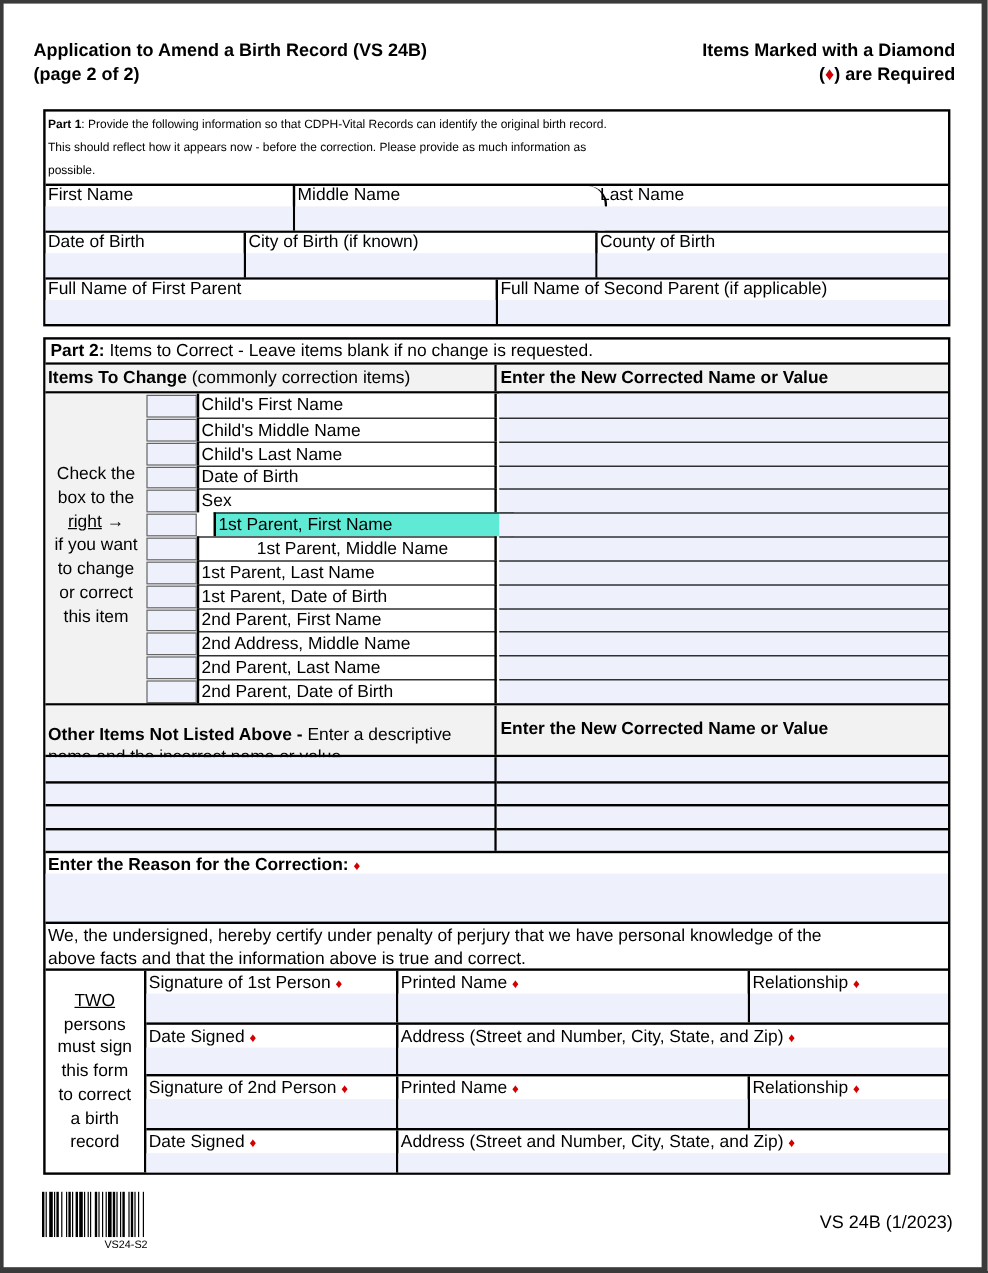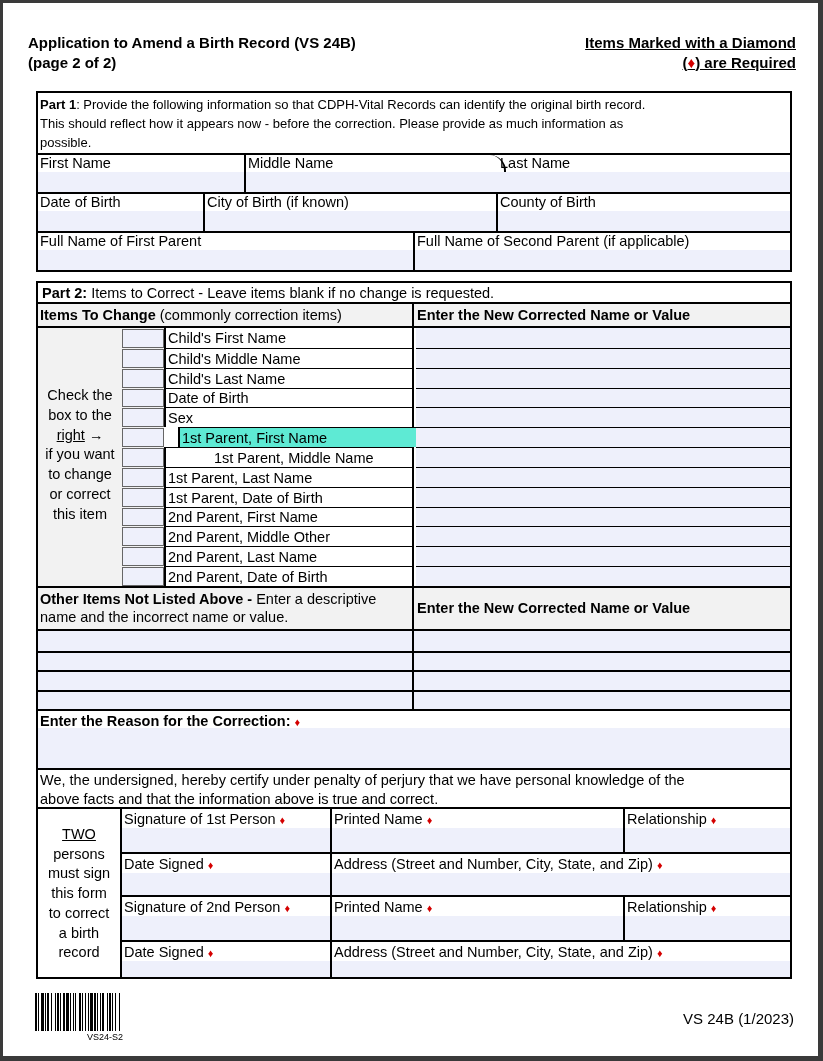--- a/index.html
+++ b/index.html
@@ -19,27 +19,27 @@
 </style>
 </head>
 <body>
 
 <div class="page">
 
   <div class="abs title" style="left:25px; top:30px;">
     <div>Application to Amend a Birth Record (VS 24B)</div>
     <div>(page 2 of 2)</div>
   </div>
-  <div class="abs title" style="right:22px; top:30px; text-align:right;text-decoration:underline;">
+  <div class="abs title" style="right:22px; top:30px; text-align:right;">
     <div>Items Marked with a Diamond</div>
     <div><span>(</span><span class="req">♦</span><span>) are Required</span></div>
   </div>
 
   <div class="box b" style="left:33px; top:88px; width:756px; height:181px;">
-    <div class="abs" style="left:2px; top:2px; font-size:13px; line-height:19px;">
+    <div class="abs" style="left:2px; top:2px; font-size:10px; line-height:19px;">
       <div><b>Part 1</b><span>: Provide the following information so that CDPH-Vital Records can identify the original birth record.</span></div>
       <div>This should reflect how it appears now - before the correction. Please provide as much information as</div>
       <div>possible.</div>
     </div>
 
     <div class="abs" style="left:0; right:0; top:60px; height:2px; background:#000;"></div>
     <div class="abs" style="left:0; right:0; top:99px; height:2px; background:#000;"></div>
     <div class="abs" style="left:0; right:0; top:138px; height:2px; background:#000;"></div>
 
     <div class="abs" style="left:0; top:62px; width:208px; height:37px; border-right:2px solid #000;">
@@ -128,34 +128,34 @@
         <div class="chk" style="left: 84px; top: 140px; width: 42px; height: 19px;"></div>
         <div class="abs lbl" style="left: 126px; top: 139px; width: 250px; height: 20px; line-height: 20px; border-right: 2px solid rgb(0, 0, 0); border-left: 2px solid rgb(0, 0, 0); border-top: 1.5px solid rgb(0, 0, 0); background: rgb(255, 255, 255);">1st Parent, Last Name</div>
         <div class="abs field" style="left: 378px; right: 0px; top: 139px; height: 20px; border-top: 1.5px solid rgb(0, 0, 0);"></div>
         <div class="chk" style="left: 84px; top: 160px; width: 42px; height: 19px;"></div>
         <div class="abs lbl" style="left: 126px; top: 159px; width: 250px; height: 20px; line-height: 20px; border-right: 2px solid rgb(0, 0, 0); border-left: 2px solid rgb(0, 0, 0); border-top: 1.5px solid rgb(0, 0, 0); background: rgb(255, 255, 255);">1st Parent, Date of Birth</div>
         <div class="abs field" style="left: 378px; right: 0px; top: 159px; height: 20px; border-top: 1.5px solid rgb(0, 0, 0);"></div>
         <div class="chk" style="left: 84px; top: 180px; width: 42px; height: 18px;"></div>
         <div class="abs lbl" style="left: 126px; top: 179px; width: 250px; height: 19px; line-height: 19px; border-right: 2px solid rgb(0, 0, 0); border-left: 2px solid rgb(0, 0, 0); border-top: 1.5px solid rgb(0, 0, 0); background: rgb(255, 255, 255);">2nd Parent, First Name</div>
         <div class="abs field" style="left: 378px; right: 0px; top: 179px; height: 19px; border-top: 1.5px solid rgb(0, 0, 0);"></div>
         <div class="chk" style="left: 84px; top: 199px; width: 42px; height: 19px;"></div>
-        <div class="abs lbl" style="left: 126px; top: 198px; width: 250px; height: 20px; line-height: 20px; border-right: 2px solid rgb(0, 0, 0); border-left: 2px solid rgb(0, 0, 0); border-top: 1.5px solid rgb(0, 0, 0); background: rgb(255, 255, 255);">2nd Parent, Middle Other</div>
+        <div class="abs lbl" style="left: 126px; top: 198px; width: 250px; height: 20px; line-height: 20px; border-right: 2px solid rgb(0, 0, 0); border-left: 2px solid rgb(0, 0, 0); border-top: 1.5px solid rgb(0, 0, 0); background: rgb(255, 255, 255);">2nd Address, Middle Name</div>
         <div class="abs field" style="left: 378px; right: 0px; top: 198px; height: 20px; border-top: 1.5px solid rgb(0, 0, 0);"></div>
         <div class="chk" style="left: 84px; top: 219px; width: 42px; height: 19px;"></div>
         <div class="abs lbl" style="left: 126px; top: 218px; width: 250px; height: 20px; line-height: 20px; border-right: 2px solid rgb(0, 0, 0); border-left: 2px solid rgb(0, 0, 0); border-top: 1.5px solid rgb(0, 0, 0); background: rgb(255, 255, 255);">2nd Parent, Last Name</div>
         <div class="abs field" style="left: 378px; right: 0px; top: 218px; height: 20px; border-top: 1.5px solid rgb(0, 0, 0);"></div>
         <div class="chk" style="left: 84px; top: 239px; width: 42px; height: 19px;"></div>
         <div class="abs lbl" style="left: 126px; top: 238px; width: 250px; height: 20px; line-height: 20px; border-right: 2px solid rgb(0, 0, 0); border-left: 2px solid rgb(0, 0, 0); border-top: 1.5px solid rgb(0, 0, 0); background: rgb(255, 255, 255);">2nd Parent, Date of Birth</div>
         <div class="abs field" style="left: 378px; right: 0px; top: 238px; height: 20px; border-top: 1.5px solid rgb(0, 0, 0);"></div>
       </div>
 
     <div class="abs" style="left:0; right:0; top:303px; height:2px; background:#000;"></div>
 
     <div class="abs hdr" style="left:0; top:305px; width:376px; height:41px; border-right:2px solid #000;">
-      <div class="lbl" style="padding-top:2px; line-height:18px; white-space:normal;"><b>Other Items Not Listed Above - </b><span>Enter a descriptive</span><br><span>name and the incorrect name or value.</span></div>
+      <div class="lbl" style="padding-top:16px; line-height:18px; white-space:normal;"><b>Other Items Not Listed Above - </b><span>Enter a descriptive</span><br><span>name and the incorrect name or value.</span></div>
     </div>
     <div class="abs hdr" style="left:376px; top:305px; right:0; height:41px;">
       <div class="lbl" style="padding-top:12px; padding-left:3px; font-weight:bold;">Enter the New Corrected Name or Value</div>
     </div>
     <div class="abs" style="left:0; right:0; top:346px; height:2px; background:#000;"></div>
 
     <div id="other-rows" class="abs" style="left:0; right:0; top:348px; height:78px;">
         <div class="abs field" style="left: 0px; width: 376px; top: 0px; height: 19.5px; border-right: 2px solid rgb(0, 0, 0);"></div>
         <div class="abs field" style="left: 376px; right: 0px; top: 0px; height: 19.5px;"></div>
         <div class="abs field" style="left: 0px; width: 376px; top: 19.5px; height: 19.5px; border-right: 2px solid rgb(0, 0, 0); border-top: 2px solid rgb(0, 0, 0);"></div>

